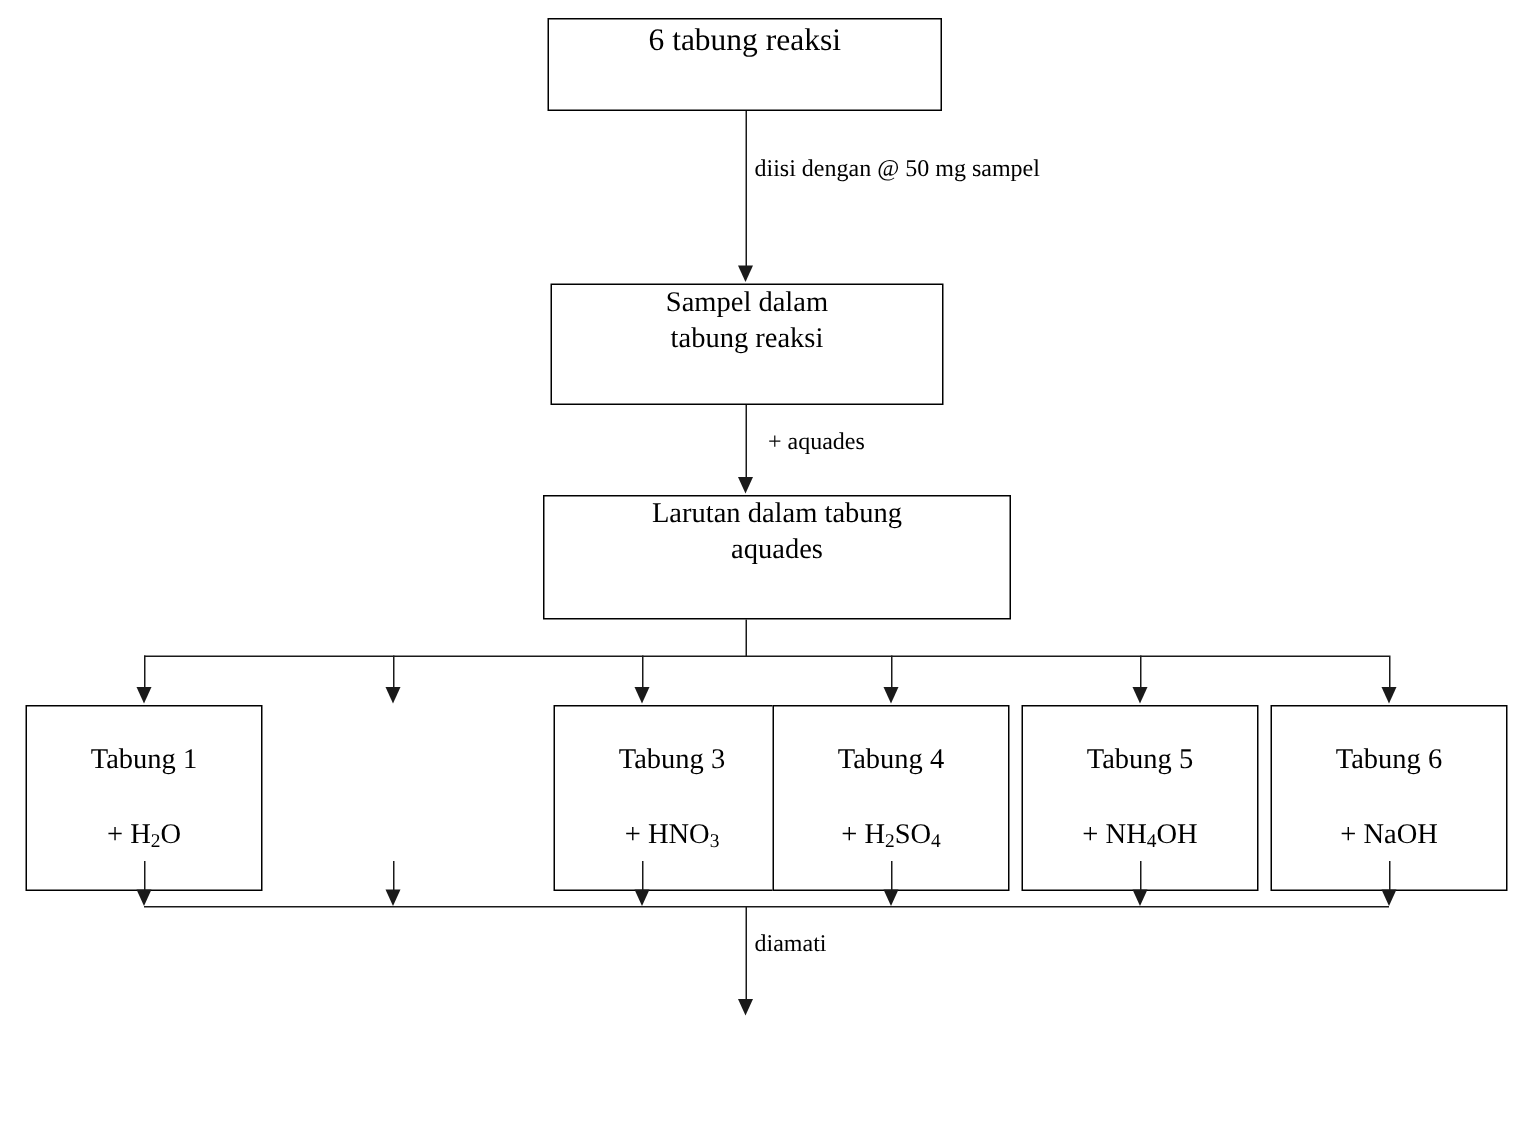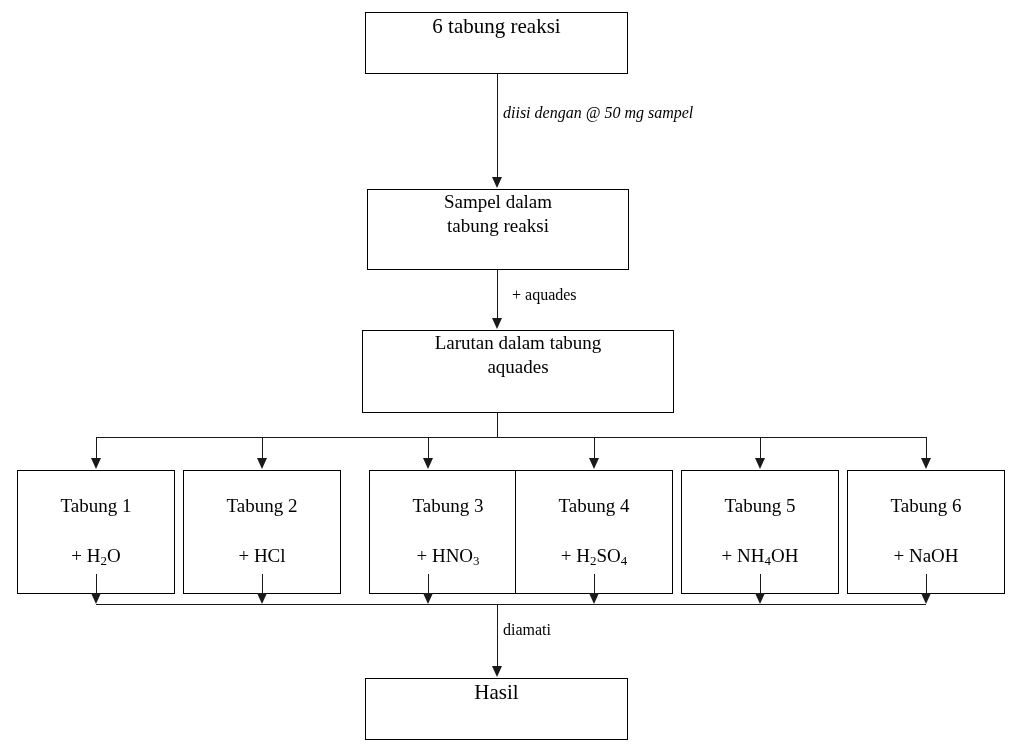--- a/index.html
+++ b/index.html
@@ -91,21 +91,21 @@
 <body>
 
 <div id="canvas">
 
   <div class="node" id="node-tubes">
     <span class="line">6 tabung reaksi</span>
   </div>
 
   <div class="vline" style="left:497px; top:74px; height:104px;"></div>
   <div class="arrowhead" style="left:497px; top:177px;"></div>
-  <div class="edge-label" style="left:503px; top:105px;font-style:italic;">diisi dengan @ 50 mg sampel</div>
+  <div class="edge-label" style="left:503px; top:105px;">diisi dengan @ 50 mg sampel</div>
 
   <div class="node" id="node-sample">
     <span class="line">Sampel dalam</span>
     <span class="line">tabung reaksi</span>
   </div>
 
   <div class="vline" style="left:497px; top:270px; height:49px;"></div>
   <div class="arrowhead" style="left:497px; top:318px;"></div>
   <div class="edge-label" style="left:512px; top:287px;">+ aquades</div>
 
@@ -126,24 +126,20 @@
   <div class="vline" style="left:594px; top:437px; height:22px;"></div>
   <div class="arrowhead" style="left:594px; top:458px;"></div>
   <div class="vline" style="left:760px; top:437px; height:22px;"></div>
   <div class="arrowhead" style="left:760px; top:458px;"></div>
   <div class="vline" style="left:926px; top:437px; height:22px;"></div>
   <div class="arrowhead" style="left:926px; top:458px;"></div>
 
   <div class="node tube" id="tube-1">
     <span class="line">Tabung 1</span>
     <span class="line"><span>+ H</span><sub>2</sub><span>O</span></span>
-  </div>
-  <div class="node tube" id="tube-2">
-    <span class="line">Tabung 2</span>
-    <span class="line"><span>+ HCl</span><sub></sub><span></span></span>
   </div>
   <div class="node tube" id="tube-3">
     <span class="line">Tabung 3</span>
     <span class="line"><span>+ HNO</span><sub>3</sub><span></span></span>
   </div>
   <div class="node tube" id="tube-4">
     <span class="line">Tabung 4</span>
     <span class="line"><span>+ H</span><sub>2</sub><span>SO</span><sub>4</sub></span>
   </div>
   <div class="node tube" id="tube-5">
@@ -167,17 +163,14 @@
   <div class="arrowhead" style="left:760px; top:593px;"></div>
   <div class="vline" style="left:926px; top:574px; height:21px;"></div>
   <div class="arrowhead" style="left:926px; top:593px;"></div>
 
   <div class="hline" style="left:96px; top:604px; width:830px;"></div>
 
   <div class="vline" style="left:497px; top:604px; height:63px;"></div>
   <div class="arrowhead" style="left:497px; top:666px;"></div>
   <div class="edge-label" style="left:503px; top:622px;">diamati</div>
 
-  <div class="node" id="node-result">
-    <span class="line">Hasil</span>
-  </div>
 
 </div>
 
 </body></html>

